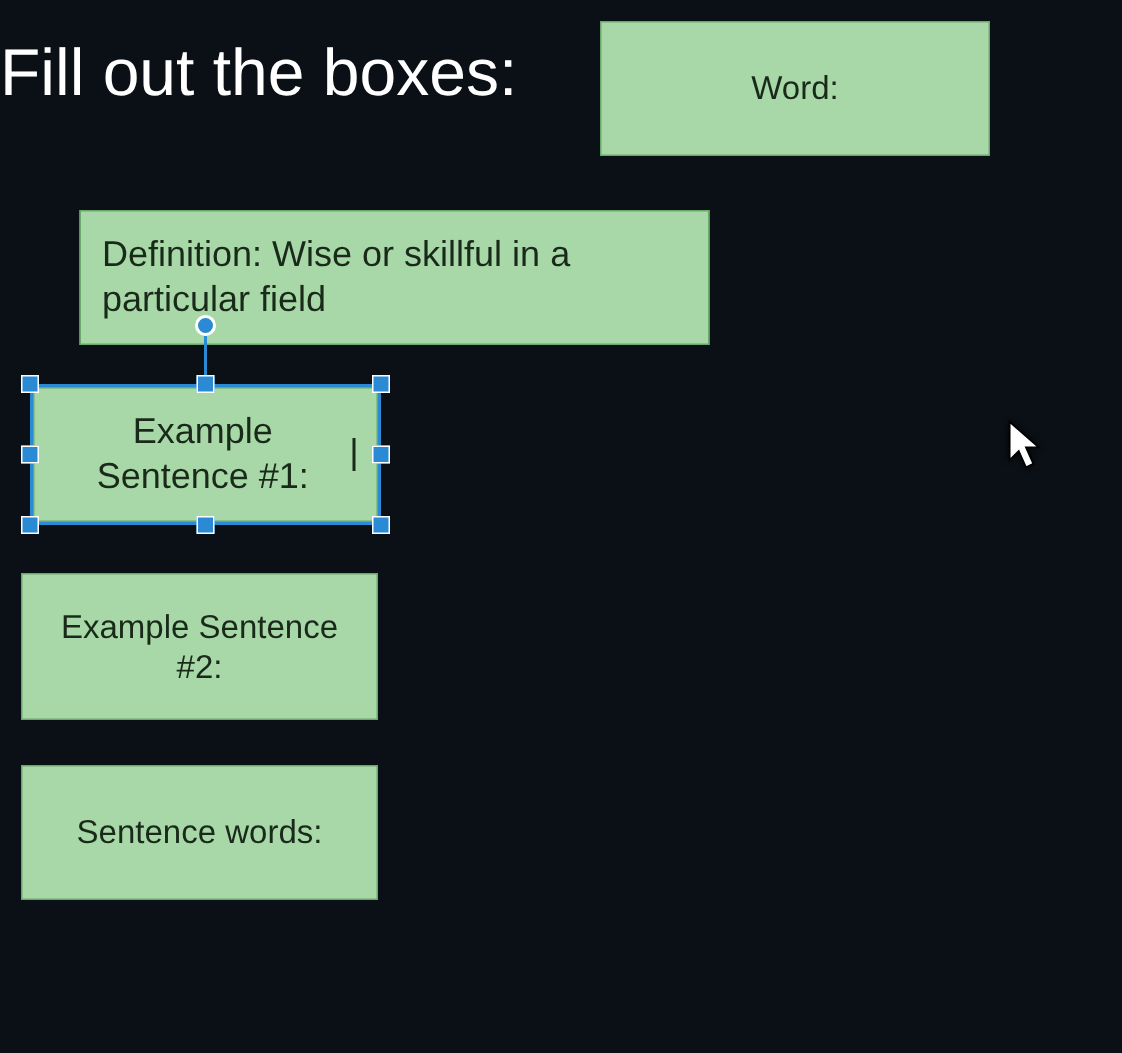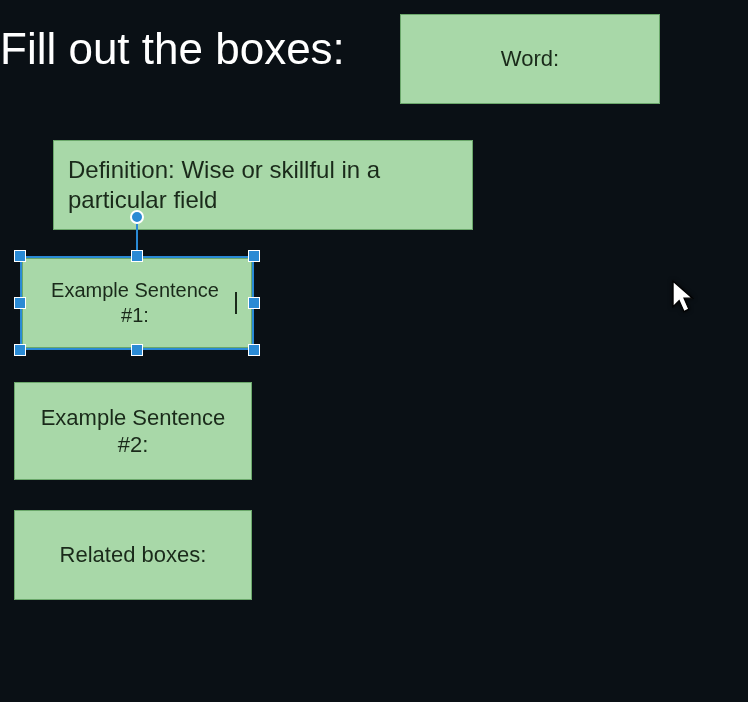--- a/index.html
+++ b/index.html
@@ -50,21 +50,21 @@
       height: 90px;
       font-size: 24px;
       line-height: 1.25;
       margin-left: 41px;
     }
     .ex1-box {
       top: 258px;
       left: 22px;
       width: 230px;
       height: 90px;
-      font-size: 20px;
+      font-size: 24px;
       line-height: 1.25;
     }
     .ex2-box {
       top: 382px;
       left: 14px;
       width: 238px;
       height: 98px;
       font-size: 22px;
       line-height: 1.25;
     }
@@ -177,20 +177,20 @@
   <div class="handle h-bl"></div>
   <div class="handle h-bm"></div>
   <div class="handle h-br"></div>
 </div>
 
 <div class="box ex2-box">
   <span>Example Sentence #2:</span>
 </div>
 
 <div class="box related-box">
-  <span>Related boxes:</span>
+  <span>Sentence words:</span>
 </div>
 
 <div class="mouse-cursor">
   <svg viewBox="0 0 20 28">
     <path d="M1 1 L1 22 L6 17 L10 26 L14 24 L10 15 L17 15 Z" fill="#ffffff" stroke="#000000" stroke-width="1"></path>
   </svg>
 </div>
 
 </body></html>

